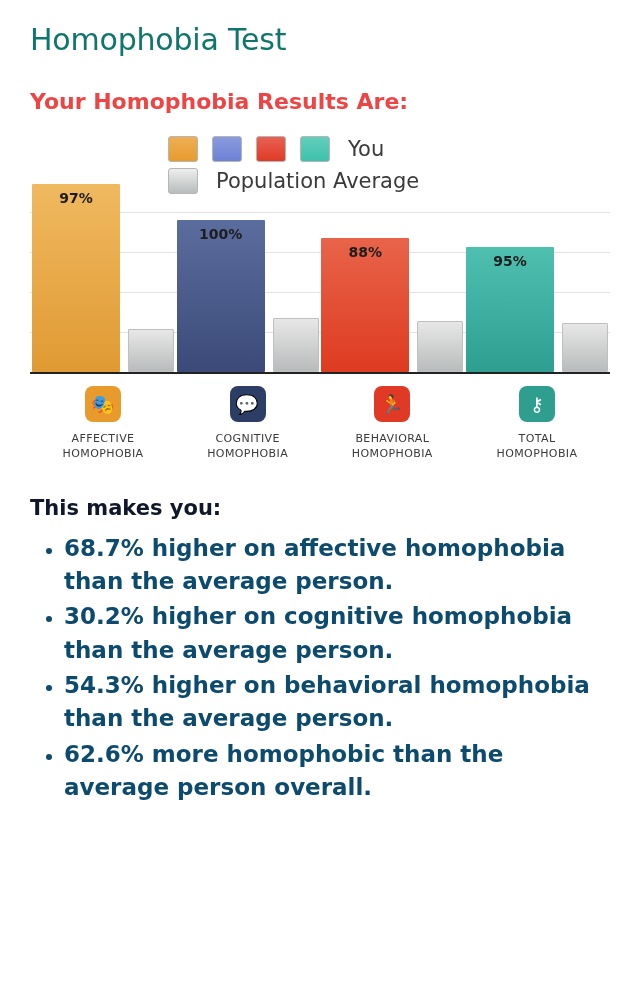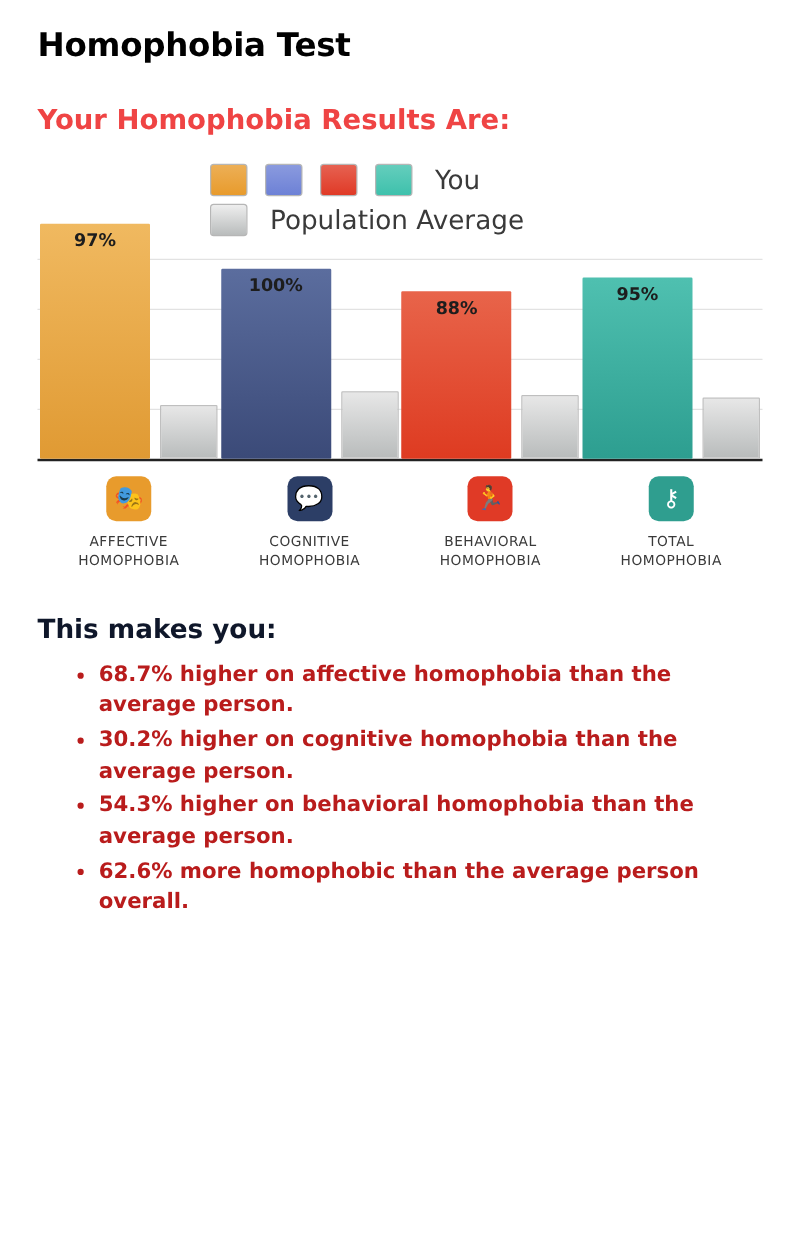--- a/index.html
+++ b/index.html
@@ -15,23 +15,23 @@
     overflow: hidden;
   }
   .page {
     width: 640px;
     height: 992px;
     box-sizing: border-box;
     padding: 22px 30px 0 30px;
     position: relative;
   }
   .title {
-    font-size: 26px;
-    font-weight: bold;
-    color: #000000;
+    font-size: 30px;
+    font-weight: normal;
+    color: #0f766e;
     letter-spacing: -0.2px;
     margin: 0 0 32px 0;
   }
   .subtitle {
     font-size: 22px;
     font-weight: bold;
     color: #ef4444;
     margin: 0 0 22px 0;
   }
   
@@ -151,26 +151,25 @@
     font-size: 21px;
     font-weight: bold;
     color: #0f172a;
     margin: 34px 0 12px 0;
   }
   ul.results {
     margin: 0;
     padding-left: 34px;
   }
   ul.results li {
-    font-size: 17px;
-    font-weight: bold;
-    color: #b91c1c;
+    font-size: 23px;
+    font-weight: bold;
+    color: #0c4a6e;
     line-height: 1.45;
     margin-bottom: 2px;
-    margin-left: 15px;
   }
   ul.results li::marker {
     font-size: 18px;
   }
 </style>
 </head>
 <body>
 
 <div class="page">
 
@@ -210,21 +209,21 @@
           </div>
           <div class="bar avg" style="height: 54px;"></div>
         </div>
         <div class="group">
           <div class="bar you" style="height: 134px; background: linear-gradient(rgb(232, 100, 74), rgb(222, 59, 33));">
             <span class="bar-value">88%</span>
           </div>
           <div class="bar avg" style="height: 51px;"></div>
         </div>
         <div class="group">
-          <div class="bar you" style="height: 145px; background: linear-gradient(rgb(79, 192, 176), rgb(45, 158, 144));">
+          <div class="bar you" style="height: 125px; background: linear-gradient(rgb(79, 192, 176), rgb(45, 158, 144));">
             <span class="bar-value">95%</span>
           </div>
           <div class="bar avg" style="height: 49px;"></div>
         </div>
       </div>
   </div>
 
   <div class="icons-row" id="icons-row">
       <div class="icon-cell">
         <div class="icon-box" style="background: rgb(232, 155, 44);">🎭</div>

